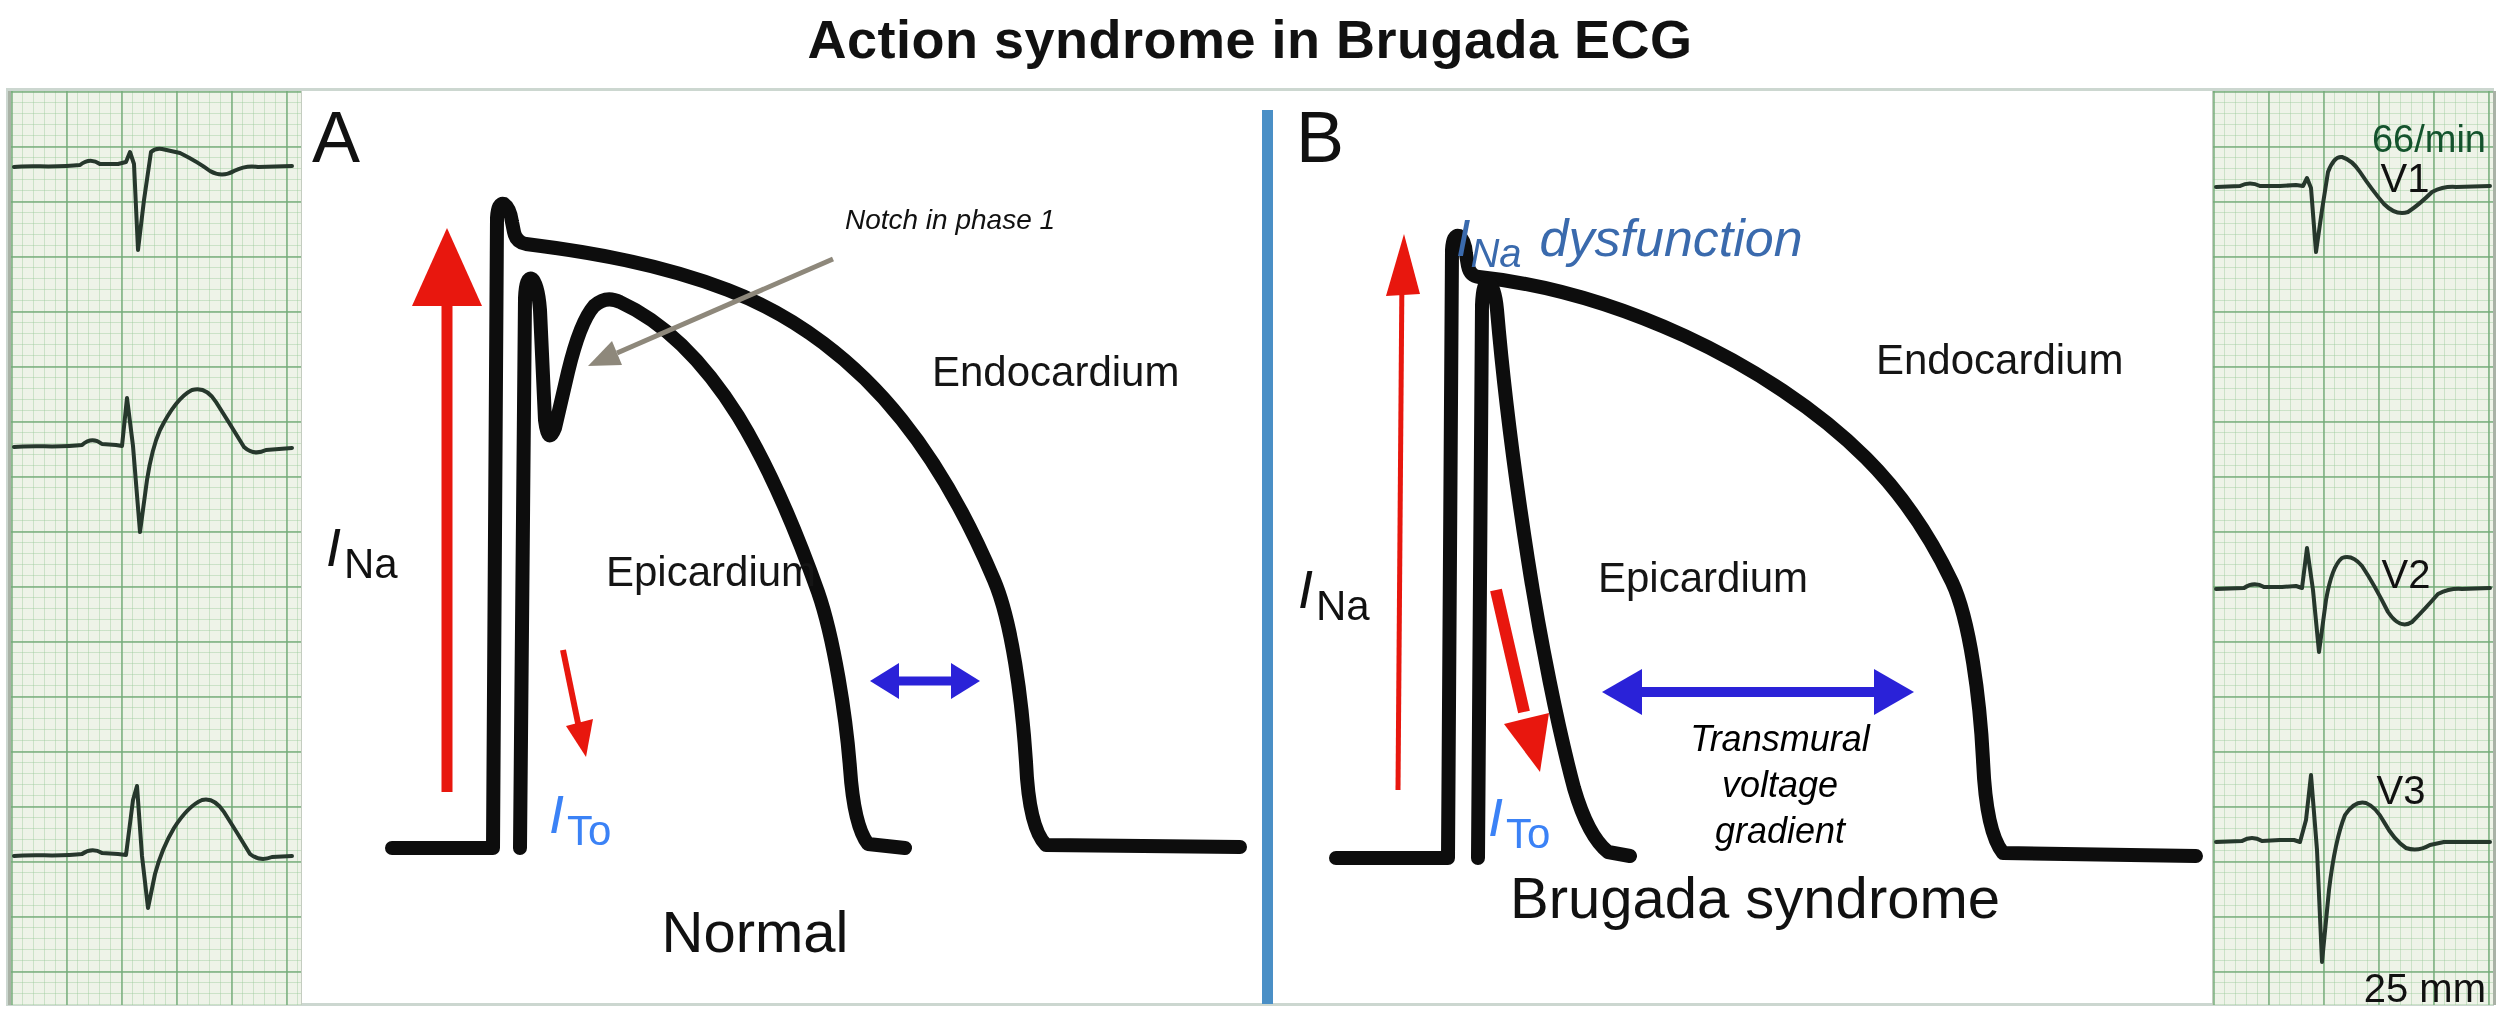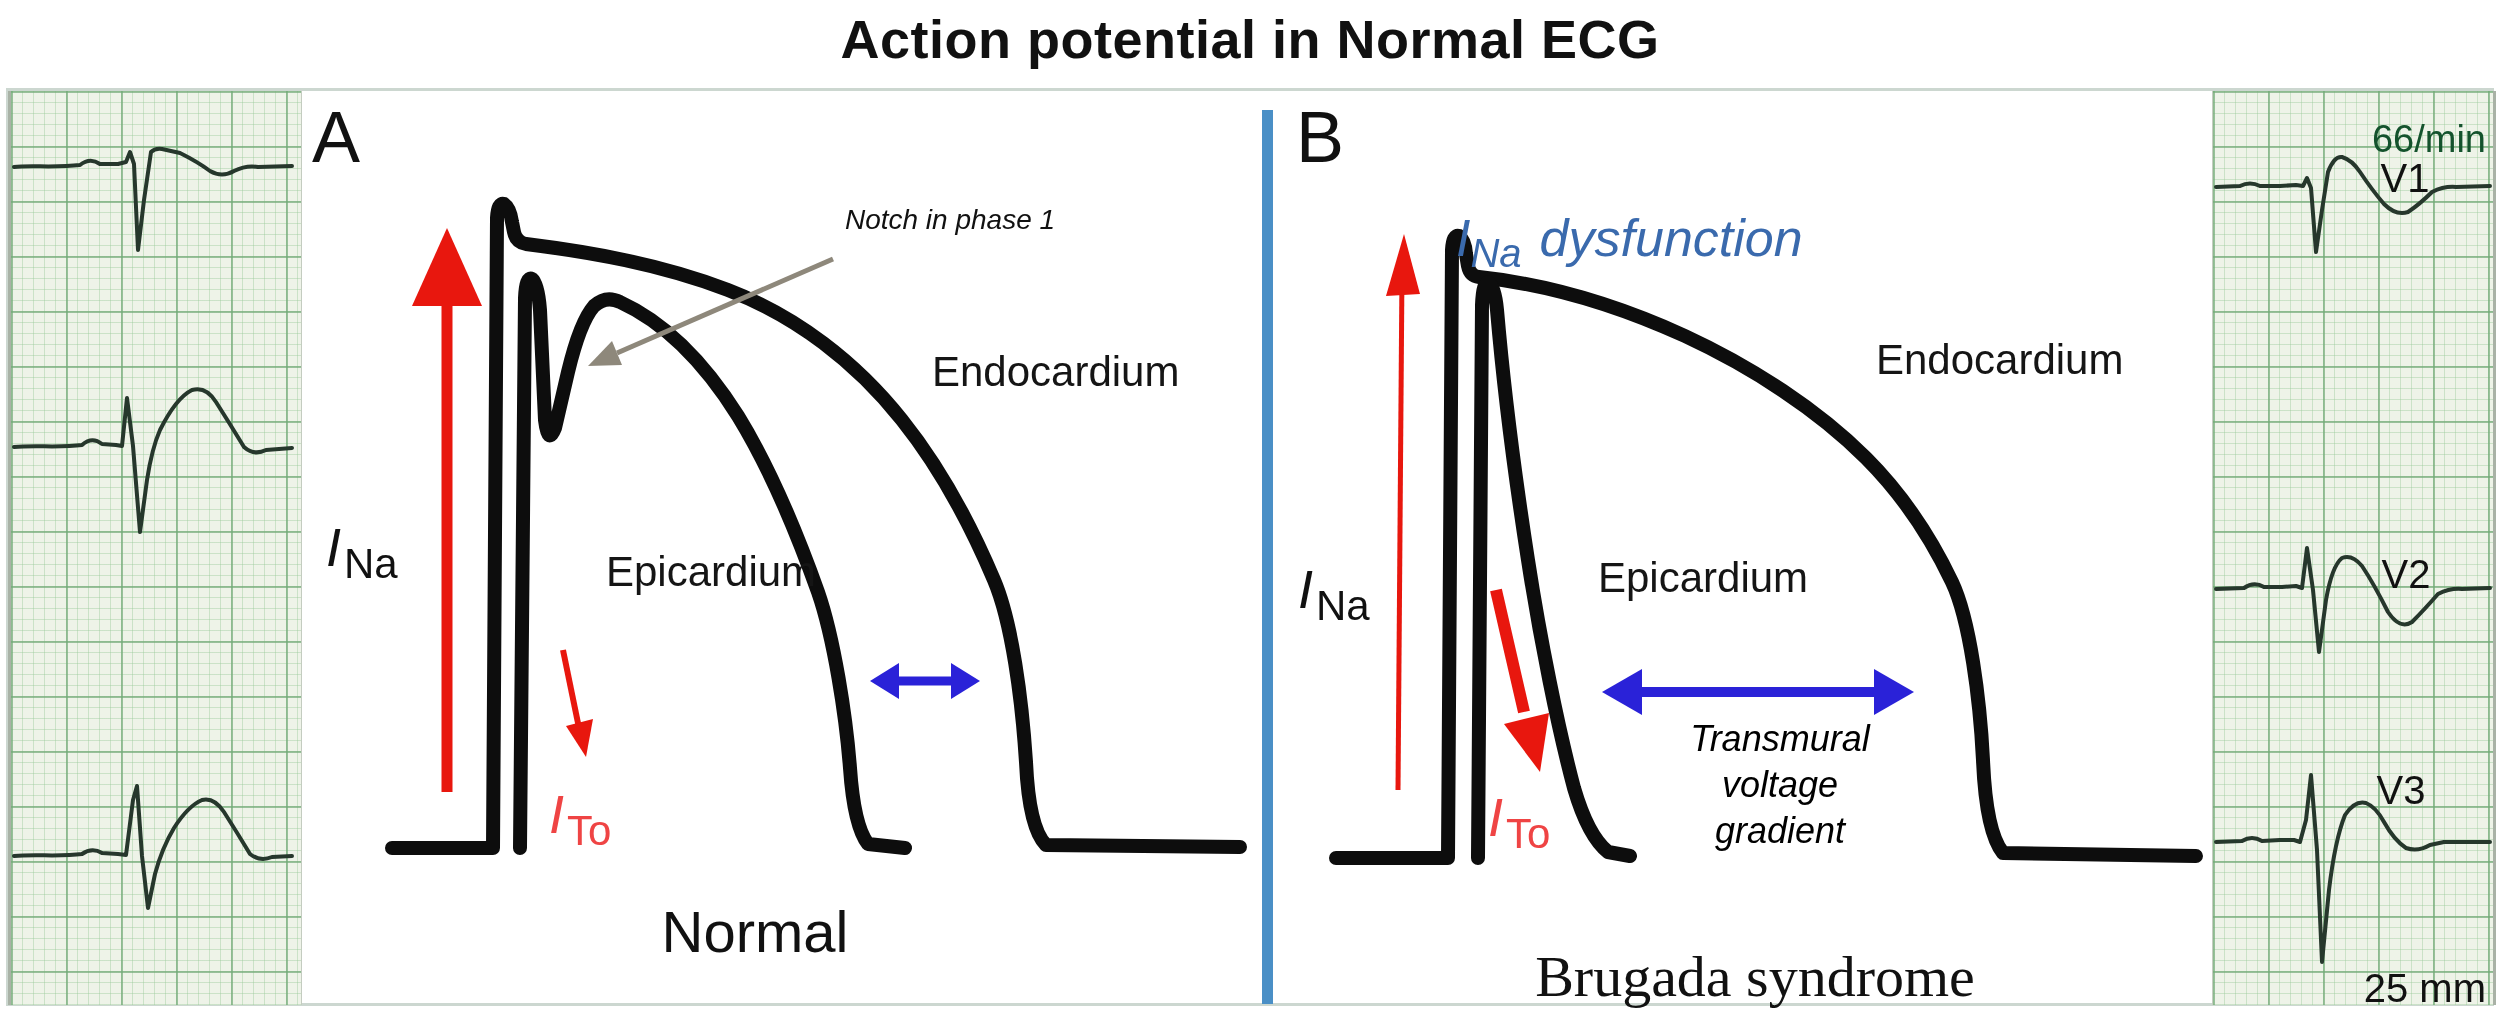--- a/index.html
+++ b/index.html
@@ -1,20 +1,20 @@
 <!DOCTYPE html>
 <html><head>
 <meta charset="utf-8">
 <style>
   html,body{margin:0;padding:0;background:#ffffff;}
   #page{position:relative;width:2500px;height:1014px;background:#ffffff;overflow:hidden;
         font-family:"Liberation Sans","DejaVu Sans",sans-serif;color:#111;}
   .lbl{position:absolute;white-space:nowrap;}
   .center{text-align:center;}
-  .red{color:#ef4444;}
+  .red{color:#3b82f6;}
   #title{left:0;top:8px;width:2500px;text-align:center;font-size:54px;font-weight:700;letter-spacing:.5px;}
   .panel-letter{font-size:72px;font-weight:400;}
   
   #frame{position:absolute;left:6px;top:88px;width:2488px;height:918px;
          border:3px solid #ccd7d0;box-sizing:border-box;background:#ffffff;}
   
   .strip{position:absolute;top:91px;height:914px;background-color:#eef3e8;
     background-image:
       repeating-linear-gradient(to right, rgba(115,170,120,0.70) 0 2px, transparent 2px 55px),
       repeating-linear-gradient(to bottom, rgba(115,170,120,0.70) 0 2px, transparent 2px 55px),
@@ -35,21 +35,21 @@
   #dysfunction-label .rest{margin-left:18px;}
   #transmural-label{font-size:36px;font-style:italic;line-height:46px;color:#000000;}
   .ecg-note{font-size:38px;color:#14532d;}
   .lead-lbl{font-size:40px;color:#111;}
 </style>
 </head>
 <body>
 
 <div id="page">
 
-  <div id="title" class="lbl">Action potential in Normal ECG</div>
+  <div id="title" class="lbl">Action syndrome in Brugada ECG</div>
 
   <div id="frame"></div>
   <div id="strip-left" class="strip"></div>
   <div id="strip-right" class="strip"></div>
 
   <svg id="overlay-svg" width="2500" height="1014" viewBox="0 0 2500 1014">
 
     <g stroke="#26372c" stroke-width="4" fill="none" stroke-linecap="round" stroke-linejoin="round">
       <path d="M14 167 C30 165 55 168 80 165 Q90 157 100 164 L118 164 L126 162 L130 152 L134 164 L138 250 L144 200 L151 152 Q155 148 162 149 L180 153 Q198 162 210 171 Q222 178 234 171 Q246 165 258 167 L292 166"></path>
       <path d="M14 447 C35 445 60 448 82 445 Q92 436 102 444 L116 445 L122 446 L127 398 L133 446 L140 532 L147 480 Q152 448 160 430 Q176 398 192 390 Q206 386 216 402 Q230 424 244 447 Q254 456 266 450 L292 448"></path>
@@ -120,21 +120,21 @@
     <span class="cur-main">I</span><span class="cur-sub">Na</span>
   </div>
   <div class="lbl cur red" style="left:1488px;top:786px;">
     <span class="cur-main">I</span><span class="cur-sub">To</span>
   </div>
   <div id="transmural-label" class="lbl center" style="left:1630px;top:716px;width:300px;">
     <div>Transmural</div>
     <div>voltage</div>
     <div>gradient</div>
   </div>
-  <div class="lbl caption center" style="left:1505px;top:943px;width:500px;font-family:Liberation Serif, serif;">Brugada syndrome</div>
+  <div class="lbl caption center" style="left:1505px;top:864px;width:500px;">Brugada syndrome</div>
 
   <div class="lbl ecg-note" style="left:2290px;top:118px;width:196px;text-align:right;">66/min</div>
   <div class="lbl lead-lbl center" style="left:2360px;top:156px;width:90px;">V1</div>
   <div class="lbl lead-lbl center" style="left:2361px;top:552px;width:90px;">V2</div>
   <div class="lbl lead-lbl center" style="left:2356px;top:768px;width:90px;">V3</div>
   <div class="lbl lead-lbl" style="left:2346px;top:966px;width:140px;text-align:right;">25 mm</div>
 
 </div>
 
 </body></html>

